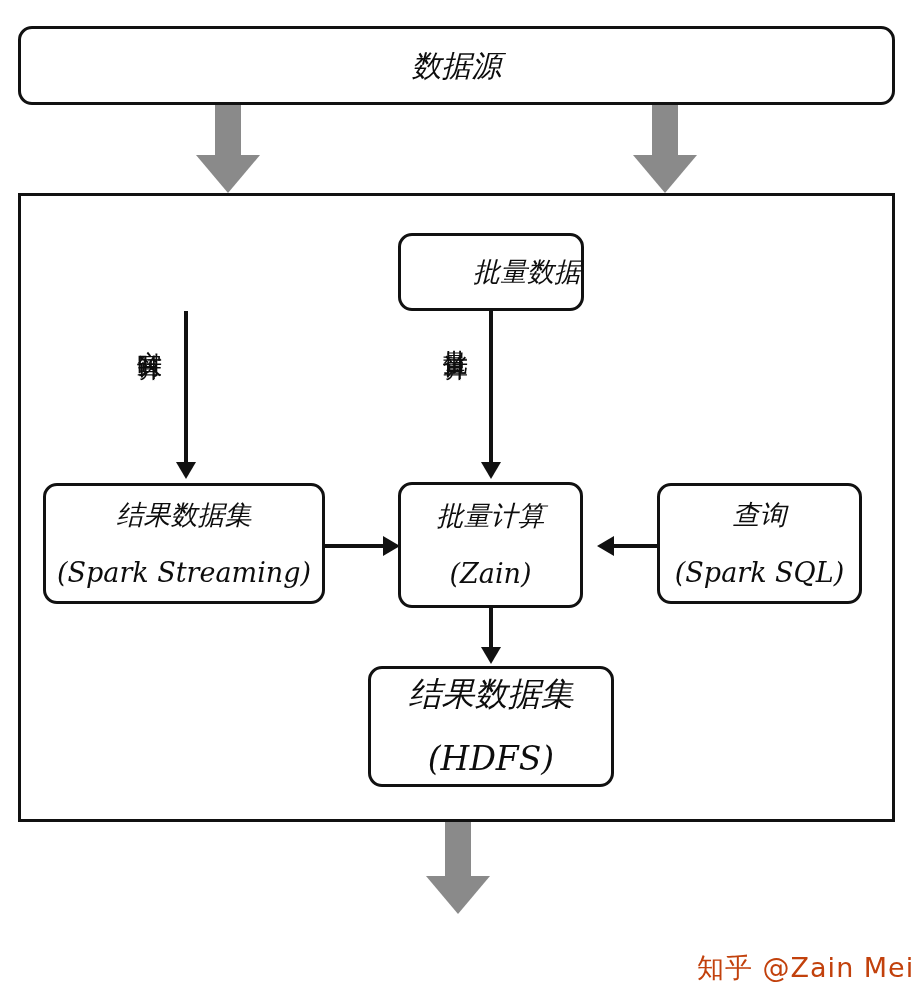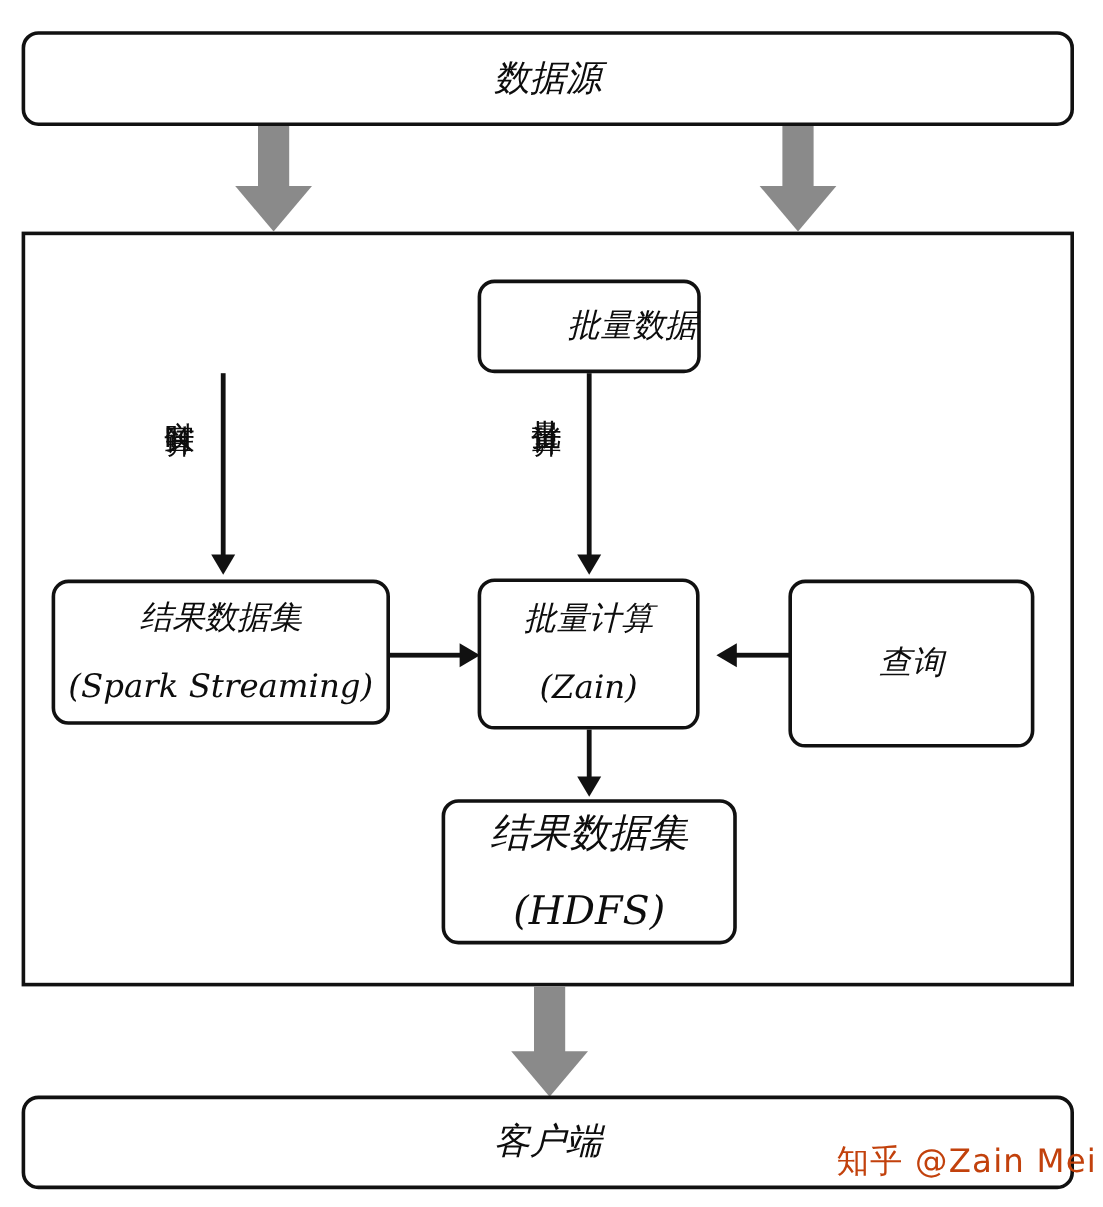--- a/index.html
+++ b/index.html
@@ -176,22 +176,23 @@
   <div class="node" style="left:43px; top:483px; width:282px; height:121px; font-size:27px;">
     <span class="cn">结果数据集</span>
     <span class="en">(Spark Streaming)</span>
   </div>
 
   <div class="node" style="left:398px; top:482px; width:185px; height:126px; font-size:27px;">
     <span class="cn">批量计算</span>
     <span class="en">(Zain)</span>
   </div>
 
-  <div class="node" style="left:657px; top:483px; width:205px; height:140px; font-size:27px;">
+  <div class="node" style="left:657px; top:483px; width:205px; height:121px; font-size:27px;">
     <span class="cn">查询</span>
+    <span class="en">(Spark SQL)</span>
   </div>
 
   <div class="hline" style="left:325px; top:544px; width:60px;"></div>
   <div class="arrow-right" style="left:383px; top:536px;"></div>
 
   <div class="hline" style="left:612px; top:544px; width:46px;"></div>
   <div class="arrow-left" style="left:597px; top:536px;"></div>
 
   <div class="vline" style="left:489px; top:608px; height:42px;"></div>
   <div class="arrow-down" style="left:481px; top:647px;"></div>
@@ -199,19 +200,16 @@
   <div class="node" style="left:368px; top:666px; width:246px; height:121px; font-size:33px;">
     <span class="cn">结果数据集</span>
     <span class="en">(HDFS)</span>
   </div>
 
   <div class="block-arrow" style="left:428px; top:822px; width:60px; height:92px;">
     <div class="shaft" style="top:0; width:26px; height:56px;"></div>
     <div class="head" style="top:54px;"></div>
   </div>
 
-  <div class="node banner" style="left:18px; top:913px; width:877px; height:78px;">
-    <span class="cn">客户端</span>
-  </div>
 
   <div class="watermark" style="left:697px; top:950px;">知乎 @Zain Mei</div>
 
 </div>
 
 </body></html>

